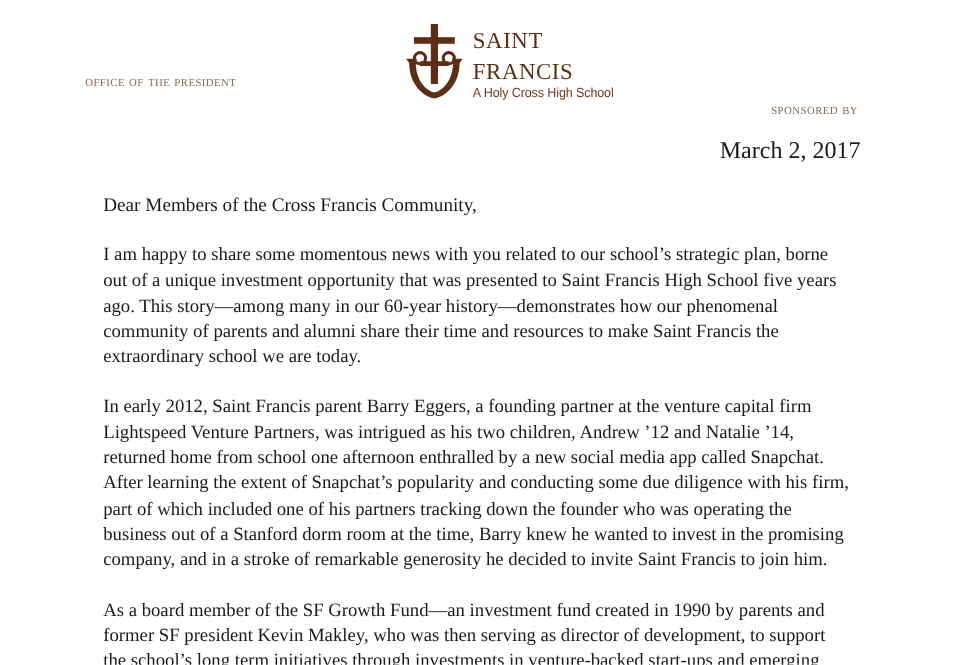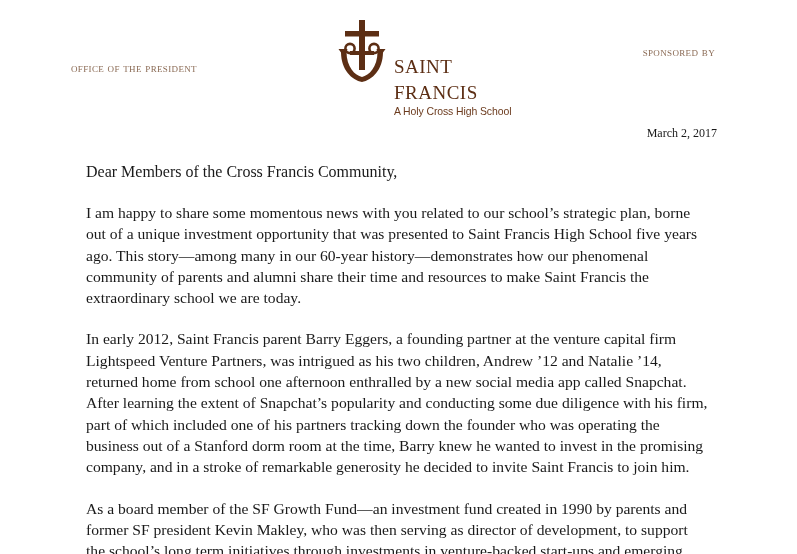--- a/index.html
+++ b/index.html
@@ -54,20 +54,21 @@
     color: #8a6a54;
     font-family: "Liberation Serif", serif;
     font-size: 12.5px;
     letter-spacing: 0.35px;
   }
   .sponsor-block > div {
     font-variant: small-caps;
     text-transform: lowercase;
     white-space: nowrap;
     line-height: 18px;
+    margin-top: 39px;
   }
 
   
   .logo-wrap {
     position: absolute;
     left: 336px;
     top: 16px;
     width: 160px;
     height: 72px;
     display: flex;
@@ -75,21 +76,20 @@
   }
   .logo-mark {
     width: 52px;
     height: 68px;
     flex: 0 0 52px;
     margin-top: 2px;
   }
   .logo-text {
     margin-left: 6px;
     padding-top: 2px;
-    margin-top: 33px;
   }
   .logo-name {
     color: #5c2e14;
     font-family: "Liberation Serif", serif;
     font-size: 27px;
     line-height: 26px;
     letter-spacing: 0.5px;
     font-variant: small-caps;
     text-transform: lowercase;
     white-space: nowrap;
@@ -102,22 +102,22 @@
     letter-spacing: -0.1px;
     white-space: nowrap;
     transform: scaleX(0.95);
     transform-origin: left center;
   }
 
   
   .date-line {
     position: absolute;
     right: 80px;
-    top: 126px;
-    font-size: 12px;
+    top: 115px;
+    font-size: 20px;
     color: #1a1a1a;
     white-space: nowrap;
   }
 
   .salutation {
     position: absolute;
     left: 86px;
     top: 163px;
     font-size: 16px;
     color: #1a1a1a;

